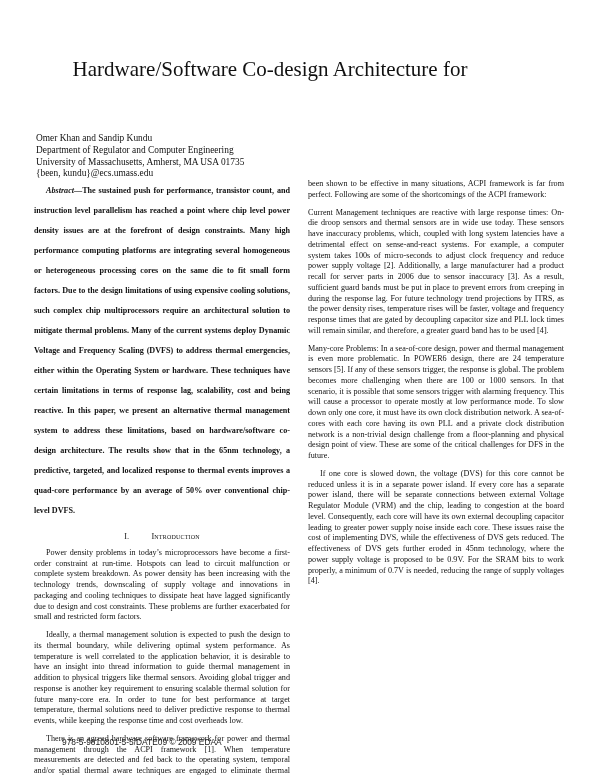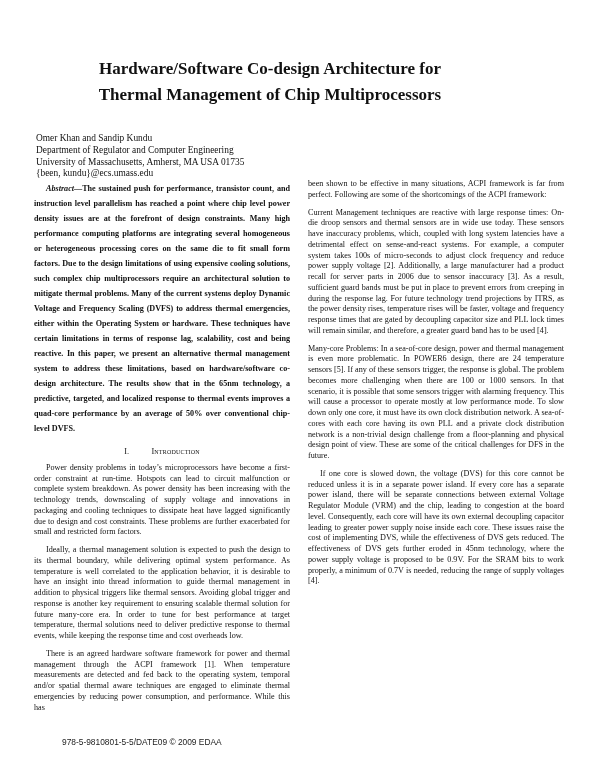--- a/index.html
+++ b/index.html
@@ -3,56 +3,55 @@
 <meta charset="utf-8">
 <style>
   html, body { margin: 0; padding: 0; background: #ffffff; }
   body {
     width: 600px; height: 776px; position: relative; overflow: hidden;
     font-family: "Liberation Serif", "DejaVu Serif", serif;
     color: #111;
   }
   .title {
     position: absolute; left: 0; top: 56px; width: 540px;
-    text-align: center; font-size: 17px; line-height: 26px; color: #111; font-weight: bold;
+    text-align: center; font-size: 21px; line-height: 26px; color: #111;
   }
   .authors {
     position: absolute; left: 0; top: 133px; width: 600px;
     text-align: left; font-size: 9.4px; line-height: 11.3px; padding-left: 36px;
   }
   .authors .names { margin-bottom: 1px; }
   .col {
     position: absolute; top: 181px; width: 256px;
     font-size: 8.15px; line-height: 10.75px; text-align: justify;
   }
   .col.left { left: 34px; }
   .col.right { left: 308px; top: 179px; }
   .col p { margin: 0; }
-  .abstract { font-weight: bold; font-size: 8.15px; line-height: 15px; }
+  .abstract { font-weight: bold; font-size: 8.15px; line-height: 20px; }
   .abstract .lead { font-style: italic; font-weight: bold; }
   .section-head {
     text-align: center; margin: 11px 0 5px 0; font-size: 8.3px; letter-spacing: 0.2px;
   }
   .section-head .num { margin-right: 22px; }
   .section-head .sc { font-variant: small-caps; }
   .indent { text-indent: 12px; }
   .gap { margin-top: 7px !important; }
   .runin { }
   .footer {
     position: absolute; left: 62px; top: 737px;
     font-family: "Liberation Sans", "DejaVu Sans", sans-serif;
     font-size: 8.4px; color: #222;
   }
 </style>
 </head>
 <body>
 
 <div class="title">
   <div>Hardware/Software Co-design Architecture for</div>
-  <div>Thermal Management of Chip Multiprocessors</div>
 </div>
 
 <div class="authors">
   <div class="names">Omer Khan and Sandip Kundu</div>
   <div>Department of Regulator and Computer Engineering</div>
   <div>University of Massachusetts, Amherst, MA USA 01735</div>
   <div>{been, kundu}@ecs.umass.edu</div>
 </div>
 
 <div class="col left">

